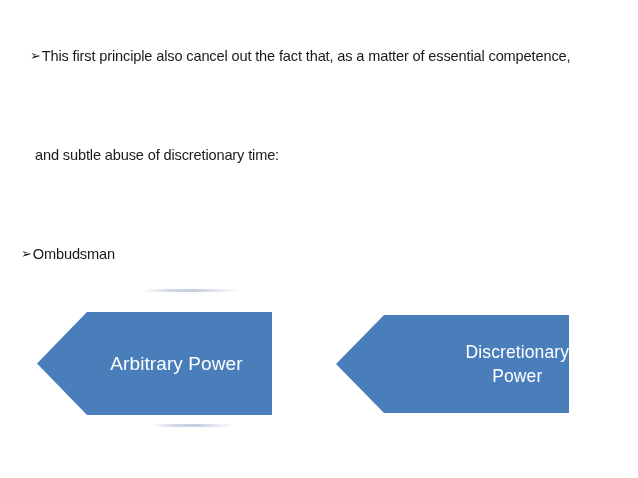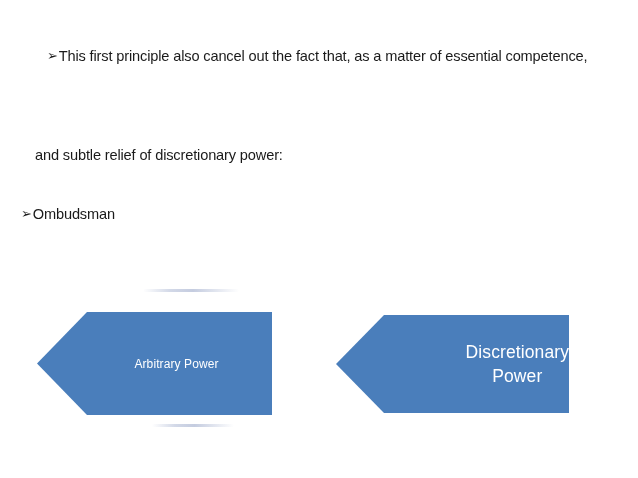--- a/index.html
+++ b/index.html
@@ -29,21 +29,20 @@
     top: 46px;
     width: 585px;
   }
   .para-1 .line {
     display: block;
     font-size: 14.6px;
     line-height: 21.5px;
     letter-spacing: -0.15px;
     white-space: nowrap;
     color: #1a1a1a;
-    margin-left: 17px;
   }
   .para-1 .line.indent { padding-left: 14px; }
 
   .arrow-bullet {
     display: inline-block;
     font-size: 13px;
     line-height: 1;
     transform: translateY(-1px);
     margin-right: 1px;
     color: #1a1a1a;
@@ -80,20 +79,21 @@
     top: 204px;
     width: 400px;
   }
   .list .list-item {
     display: block;
     font-size: 14.6px;
     line-height: 21.5px;
     letter-spacing: -0.15px;
     white-space: nowrap;
     color: #1a1a1a;
+    margin-top: 40px;
   }
 
   
   .ghost-line {
     position: absolute;
     height: 3px;
     border-radius: 2px;
     background: linear-gradient(to right,
                 rgba(255,255,255,0) 0%,
                 rgba(196,204,224,0.75) 28%,
@@ -126,21 +126,21 @@
     letter-spacing: 0.1px;
   }
 
   #shape-arbitrary {
     left: 37px;
     top: 312px;
     width: 235px;
     height: 103px;
   }
   #shape-arbitrary .shape-label {
-    font-size: 12px;
+    font-size: 19px;
     line-height: 22px;
     padding-left: 44px;
   }
 
   #shape-discretionary {
     left: 336px;
     top: 315px;
     width: 233px;
     height: 98px;
     justify-content: flex-end;
@@ -154,21 +154,21 @@
 </head>
 <body>
 
 <div class="slide">
 
   <div class="para-1">
     <span class="line"><span class="arrow-bullet">➢</span><span>This first principle also cancel out the fact that, as a matter of essential competence,</span></span>
   </div>
 
   <div class="para-2">
-    <span class="line indent">and subtle relief of discretionary power:</span>
+    <span class="line indent">and subtle abuse of discretionary time:</span>
   </div>
 
   <div class="list">
     <span class="list-item"><span class="arrow-bullet">➢</span><span>Ombudsman</span></span>
   </div>
 
   <div class="ghost-line ghost-top"></div>
   <div class="ghost-line ghost-bottom"></div>
 
   <div class="shape" id="shape-arbitrary">

